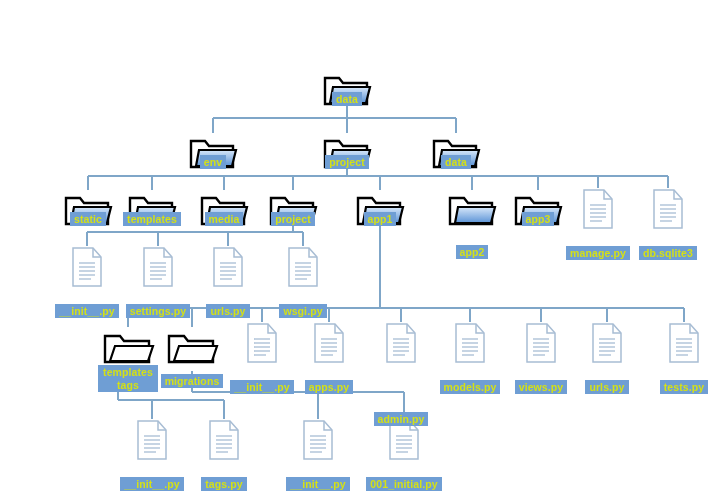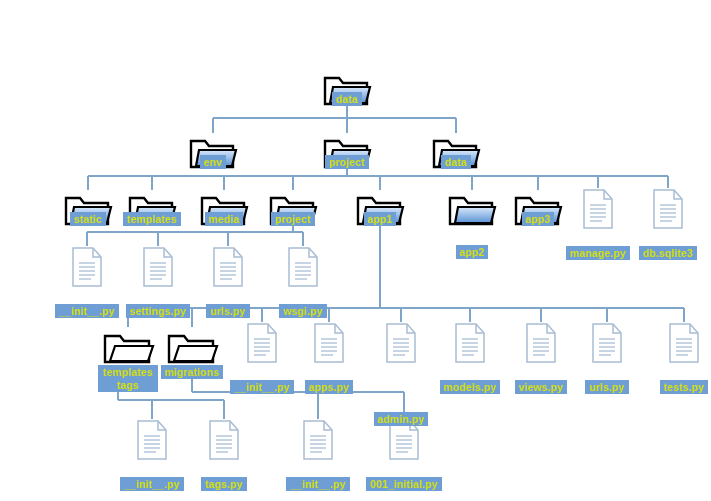--- a/index.html
+++ b/index.html
@@ -309,21 +309,21 @@
     <span class="icon-wrap">
       <svg width="54" height="34" viewBox="0 0 54 34">
         <path d="M4,31 L4,5 L19,5 L23,10 L48,10 L48,31 Z" fill="#fff" stroke="#000" stroke-width="2.4"></path>
         <path d="M9,30 L14,15 L52,15 L47,30 Z" fill="#fff" stroke="#000" stroke-width="2.2"></path>
       </svg>
     </span>
     <span class="label two-line">templates
 tags</span>
   </div>
 
-  <div class="node folder open" style="left:192px;top:327px;">
+  <div class="node folder open" style="left:192px;top:327px;gap:9px;">
     <span class="icon-wrap">
       <svg width="54" height="34" viewBox="0 0 54 34">
         <path d="M4,31 L4,5 L19,5 L23,10 L48,10 L48,31 Z" fill="#fff" stroke="#000" stroke-width="2.4"></path>
         <path d="M9,30 L14,15 L52,15 L47,30 Z" fill="#fff" stroke="#000" stroke-width="2.2"></path>
       </svg>
     </span>
     <span class="label">migrations</span>
   </div>
 
   <div class="node file" style="left:262px;top:322px;">

